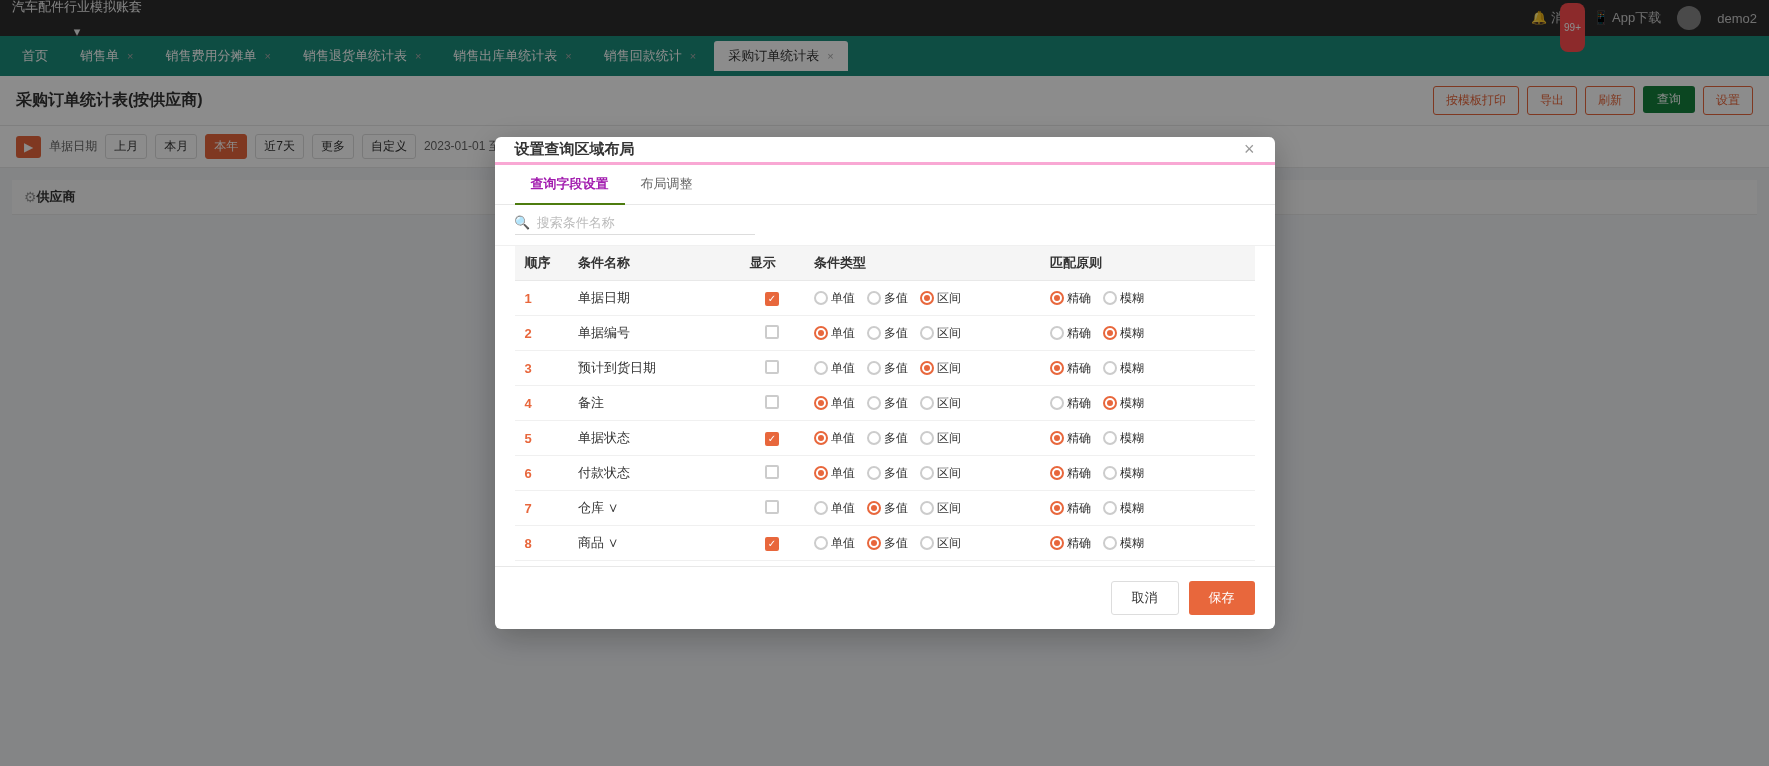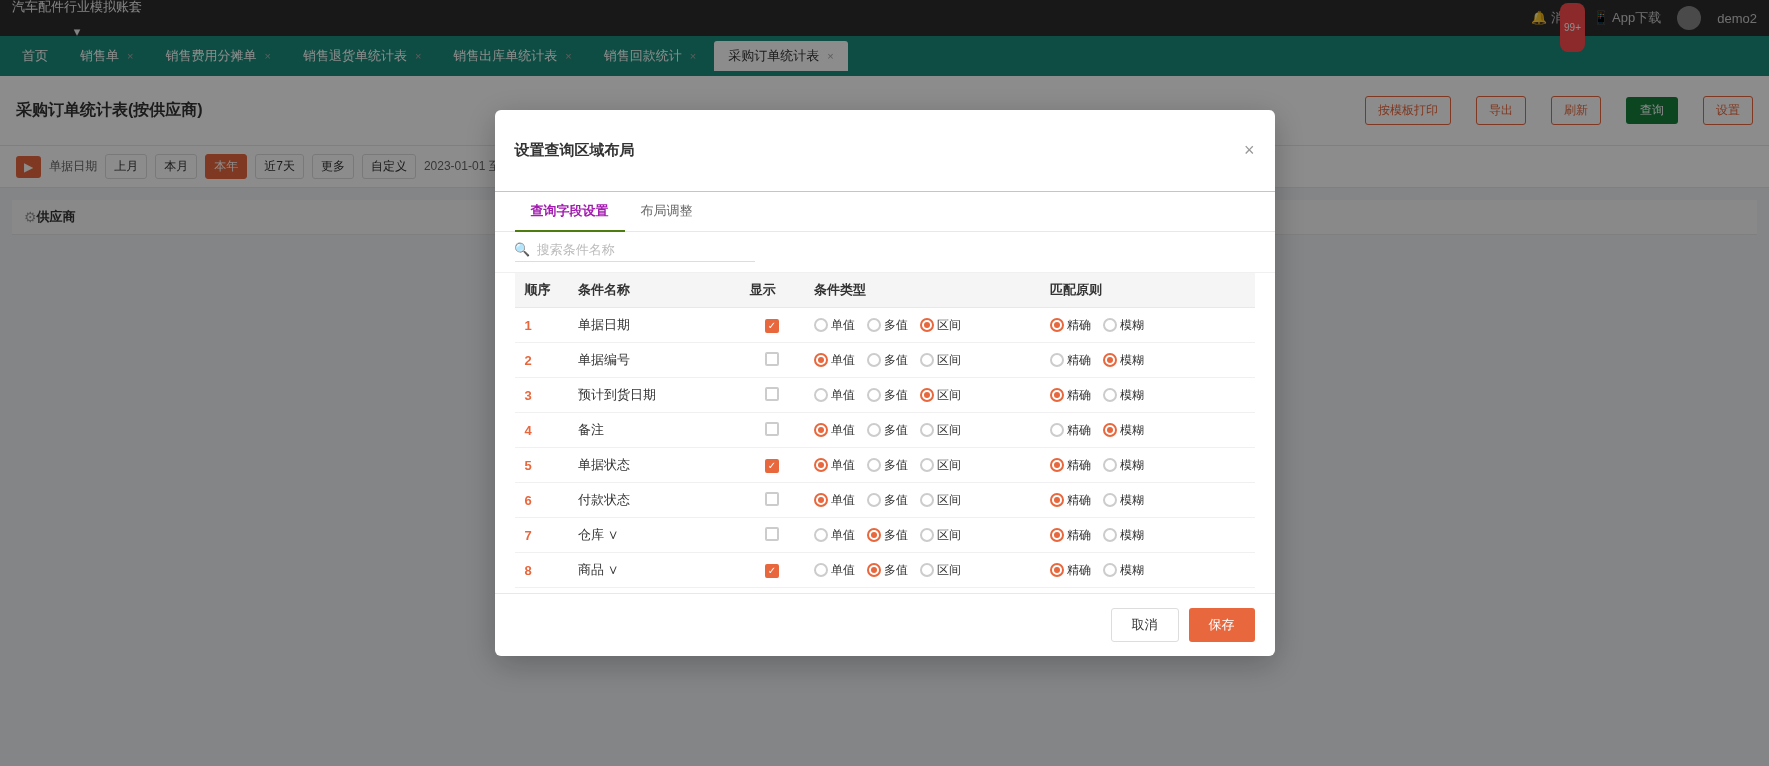--- a/index.html
+++ b/index.html
@@ -41,28 +41,28 @@
       border-radius: 3px 3px 0 0;
       display: flex; align-items: center; gap: 4px;
     }
     .tab-item.active { background: #fff; color: #333; }
     .tab-item .close-x { font-size: 11px; color: #aaa; margin-left: 4px; cursor: pointer; }
     .tab-home { color: #fff; }
 
     
     .page-header {
       background: #fff;
-      padding: 20px 16px;
+      padding: 10px 16px;
       display: flex;
       align-items: center;
       justify-content: space-between;
       border-bottom: 1px solid #e8e8e8;
     }
     .page-title { font-size: 16px; font-weight: bold; color: #333; }
-    .header-actions { display: flex; align-items: center; gap: 25px; }
+    .header-actions { display: flex; align-items: flex-start; gap: 8px; }
     .btn-print { border: 1px solid #e8673c; color: #e8673c; background: #fff; padding: 5px 12px; border-radius: 3px; cursor: pointer; font-size: 12px; }
     .btn-export { border: 1px solid #e8673c; color: #e8673c; background: #fff; padding: 5px 12px; border-radius: 3px; cursor: pointer; font-size: 12px; }
     .btn-refresh { border: 1px solid #e8673c; color: #e8673c; background: #fff; padding: 5px 12px; border-radius: 3px; cursor: pointer; font-size: 12px; }
     .btn-query { background: #15803d; color: #fff; border: none; padding: 5px 14px; border-radius: 3px; cursor: pointer; font-size: 12px; }
     .btn-settings { border: 1px solid #e8673c; color: #e8673c; background: #fff; padding: 5px 12px; border-radius: 3px; cursor: pointer; font-size: 12px; }
 
     
     .filter-bar {
       background: #fff;
       padding: 8px 16px;
@@ -104,22 +104,22 @@
     .modal {
       background: #fff;
       border-radius: 6px;
       width: 780px;
       max-height: 680px;
       display: flex;
       flex-direction: column;
       box-shadow: 0 8px 32px rgba(0,0,0,0.25);
     }
     .modal-header {
-      padding: 30px 20px;
-      border-bottom: 1px solid #f9a8d4;
+      padding: 2px 20px;
+      border-bottom: 3px solid #f9a8d4;
       display: flex;
       align-items: center;
       justify-content: space-between;
     }
     .modal-title { font-size: 15px; font-weight: bold; color: #333; }
     .modal-close { border: none; background: none; font-size: 18px; cursor: pointer; color: #999; }
 
     
     .modal-tabs {
       display: flex;

